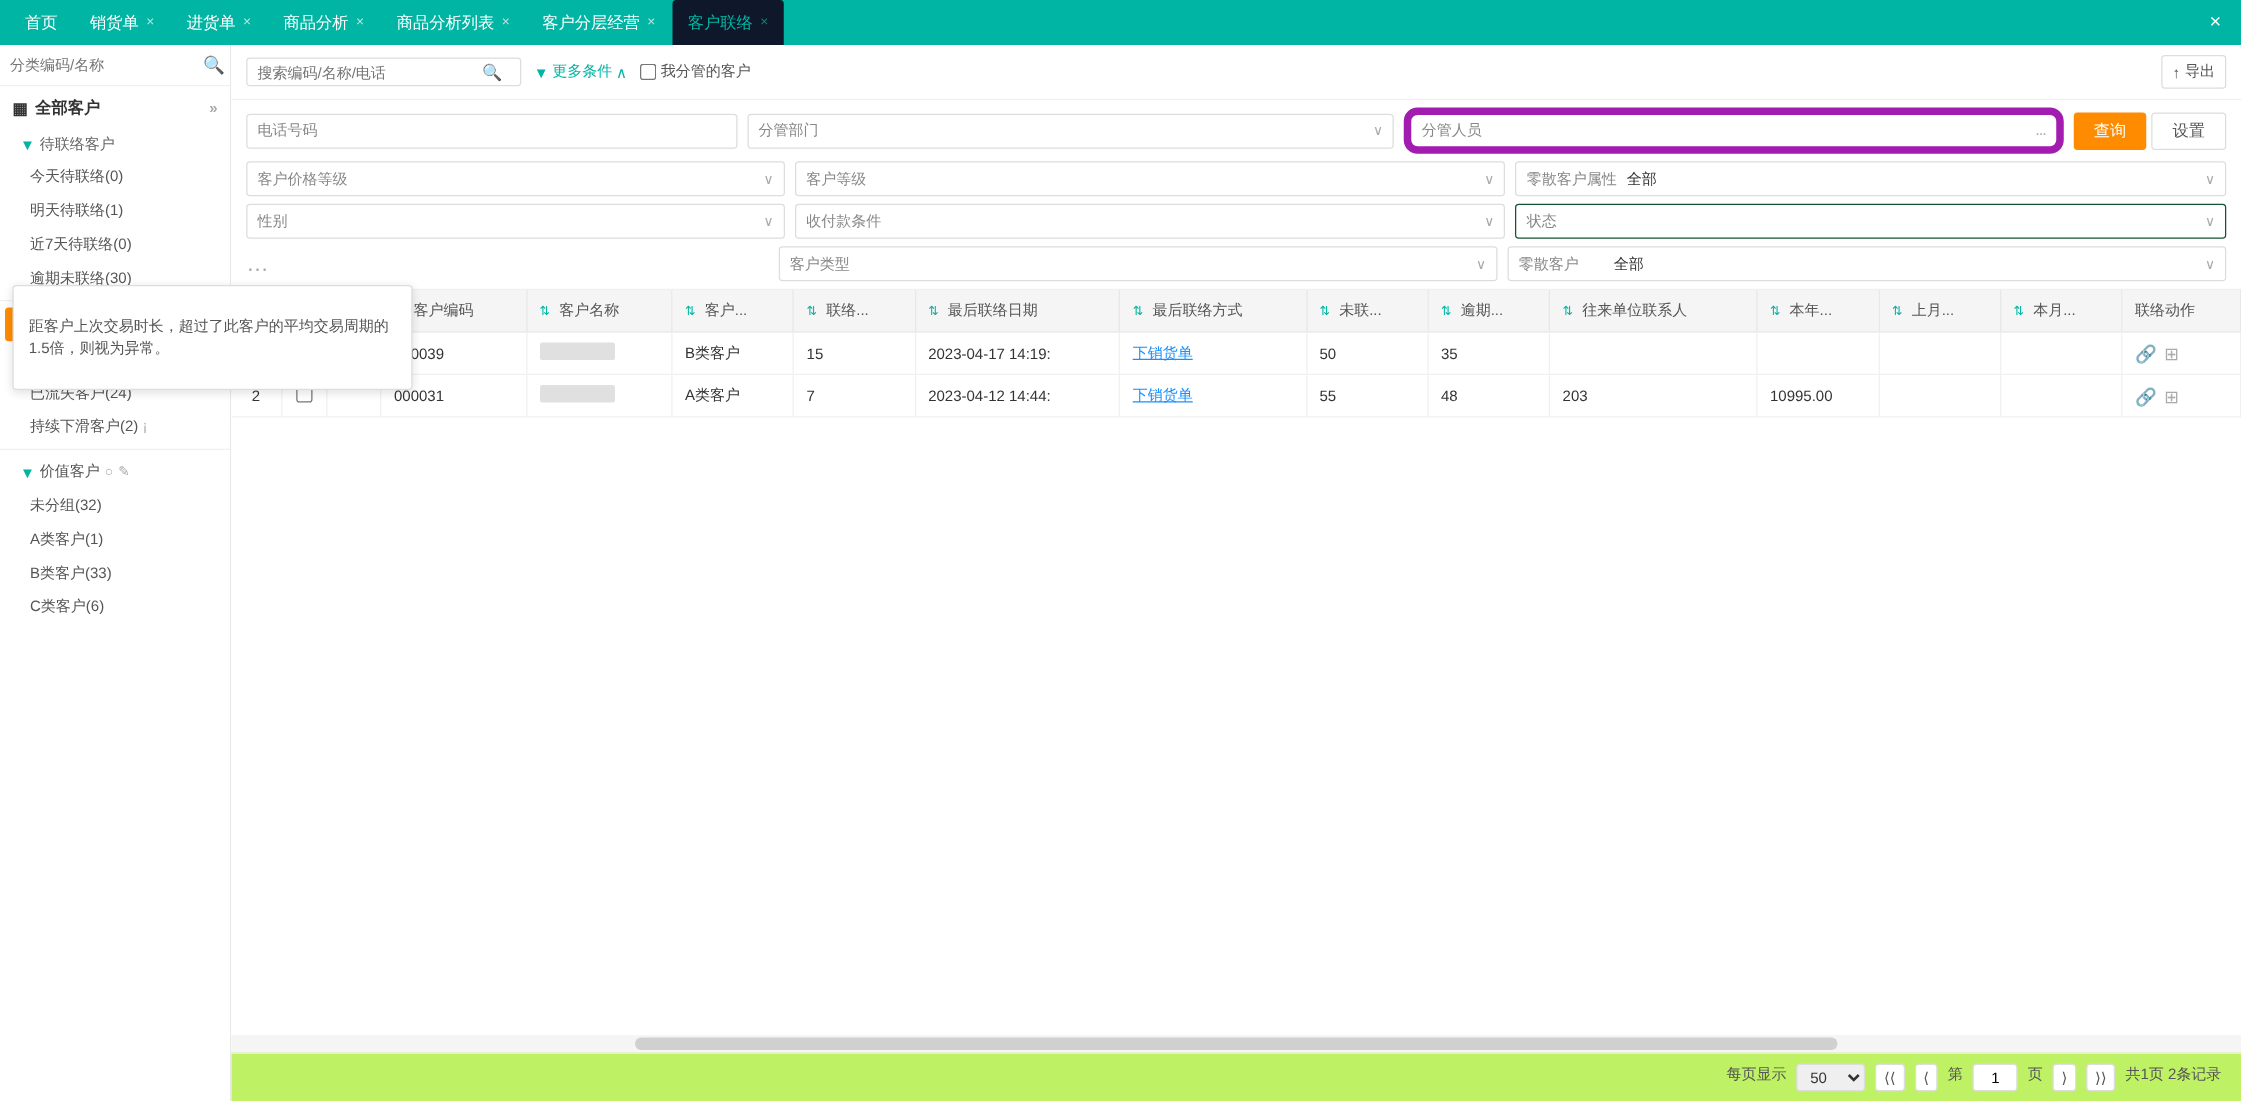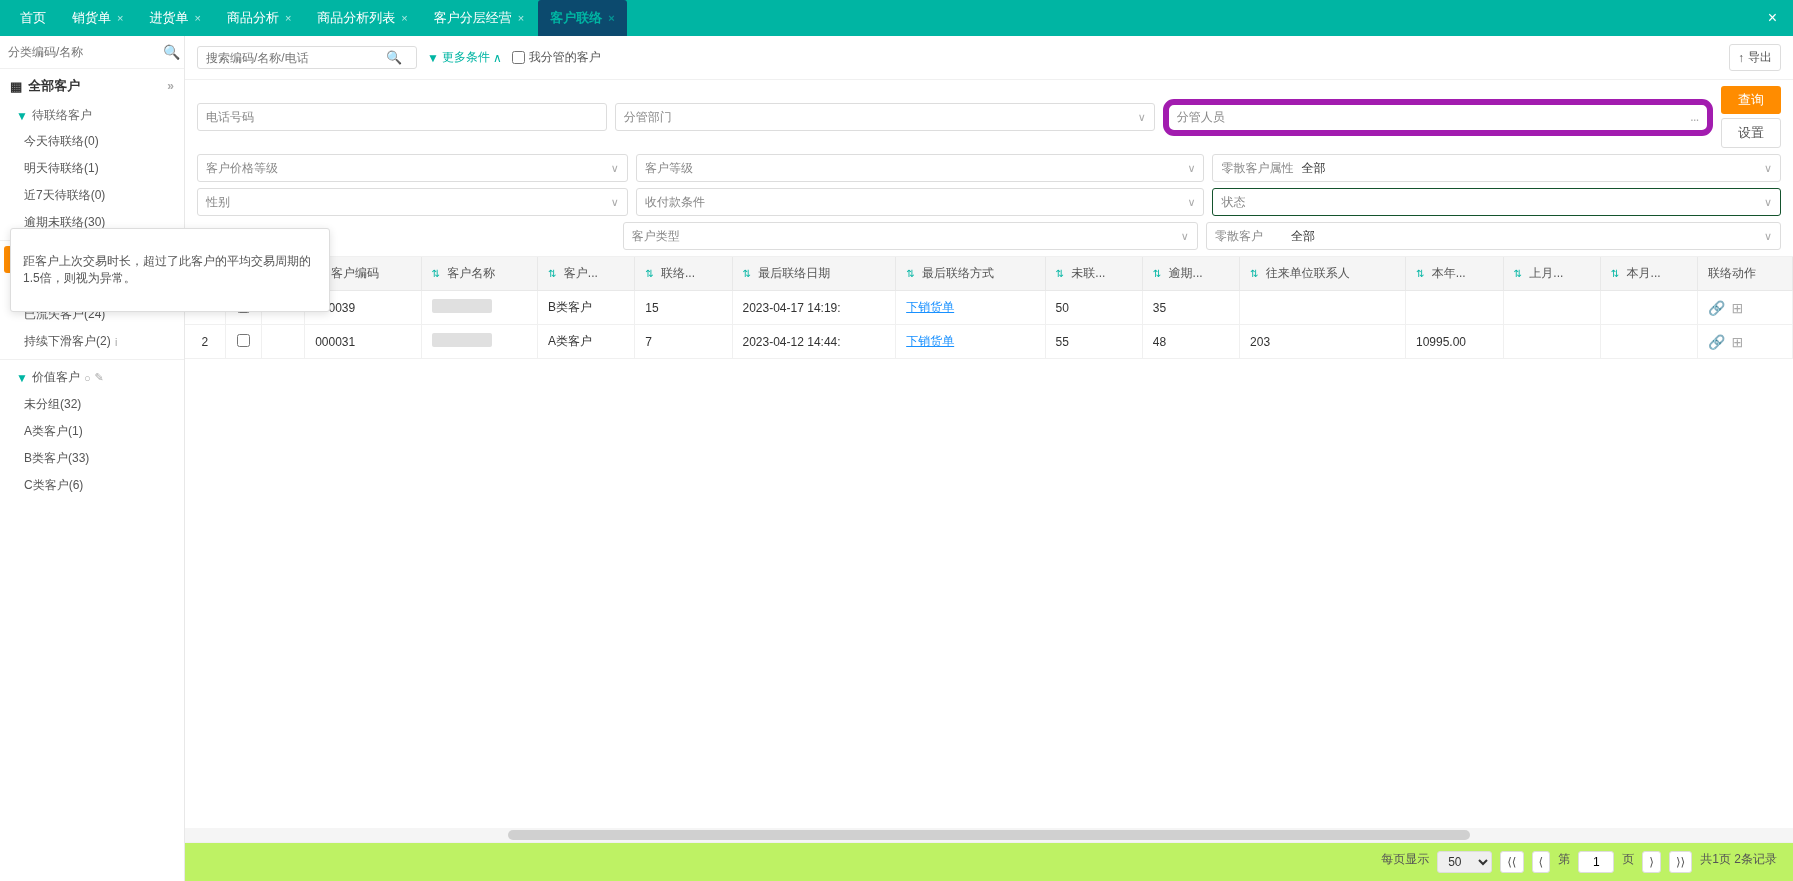--- a/index.html
+++ b/index.html
@@ -18,24 +18,23 @@
       color: #fff;
       padding: 0 12px;
       height: 36px;
       display: flex;
       align-items: center;
       cursor: pointer;
       font-size: 13px;
       white-space: nowrap;
     }
     .top-nav .nav-item.active {
-      background: #0c4a6e;
+      background: #0f172a;
       color: #00b5a3;
       border-radius: 3px 3px 0 0;
-      font-weight: bold;
     }
     .top-nav .nav-item .close-x {
       margin-left: 6px;
       font-size: 11px;
       opacity: 0.7;
     }
     .top-nav .spacer { flex: 1; }
     .top-nav .close-btn {
       color: #fff;
       cursor: pointer;
@@ -232,21 +231,20 @@
     }
     .filter-field label {
       color: #888;
       font-size: 12px;
       white-space: nowrap;
       margin-right: 4px;
     }
     .filter-field .dd-arrow { color: #aaa; margin-left: auto; font-size: 11px; }
     .filter-actions {
       display: flex;
-      flex-direction: column;
       gap: 4px;
     }
     .btn-query {
       background: #ff8c00;
       color: #fff;
       border: none;
       border-radius: 3px;
       padding: 5px 16px;
       cursor: pointer;
       font-size: 13px;

